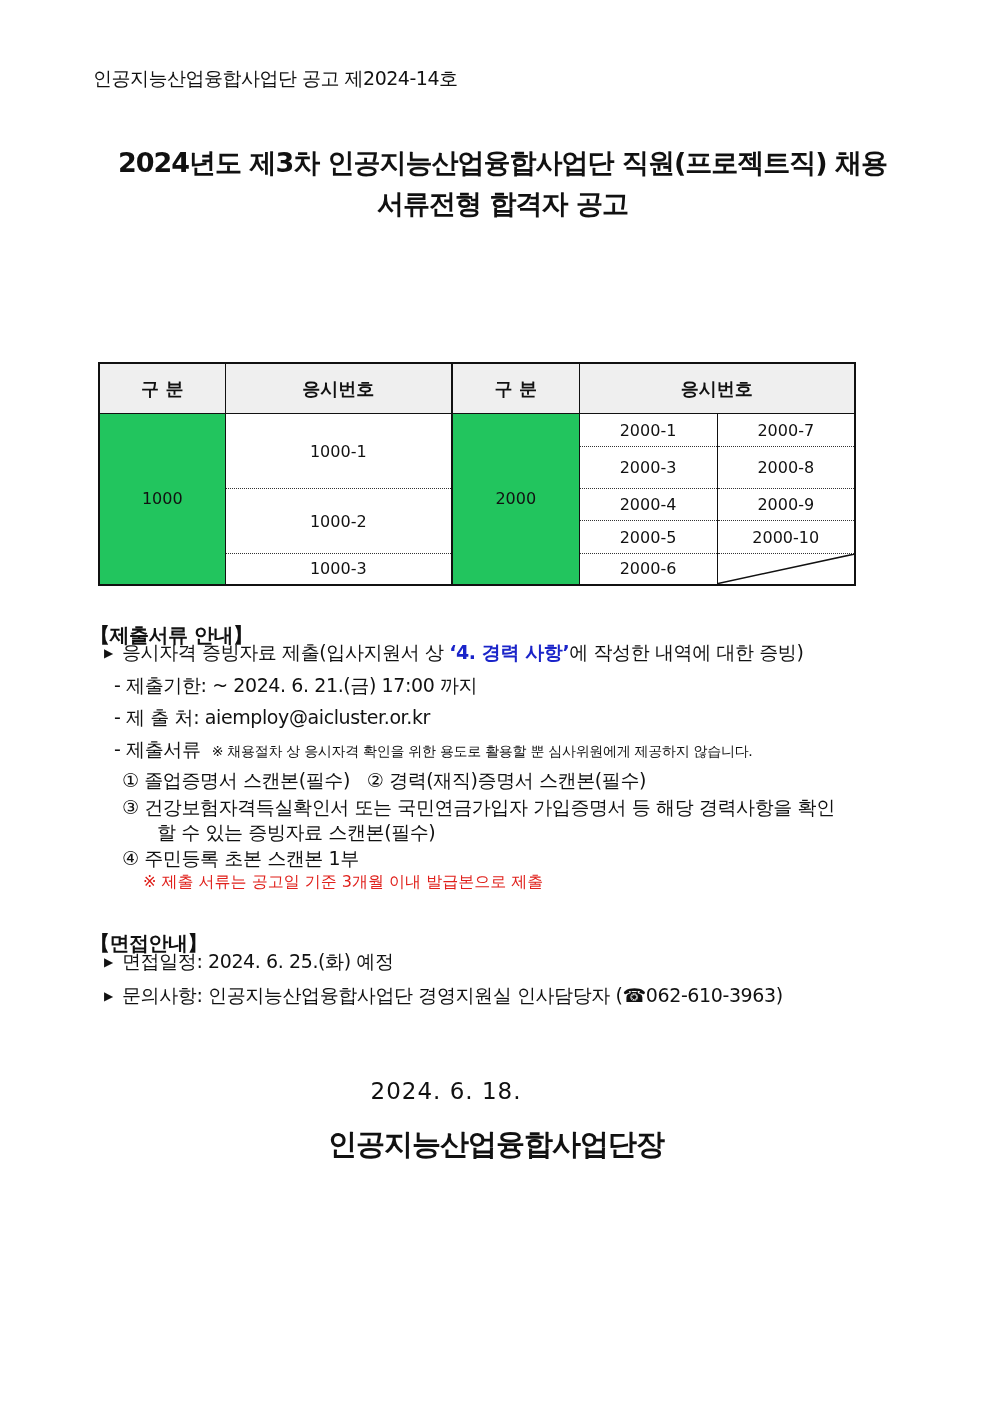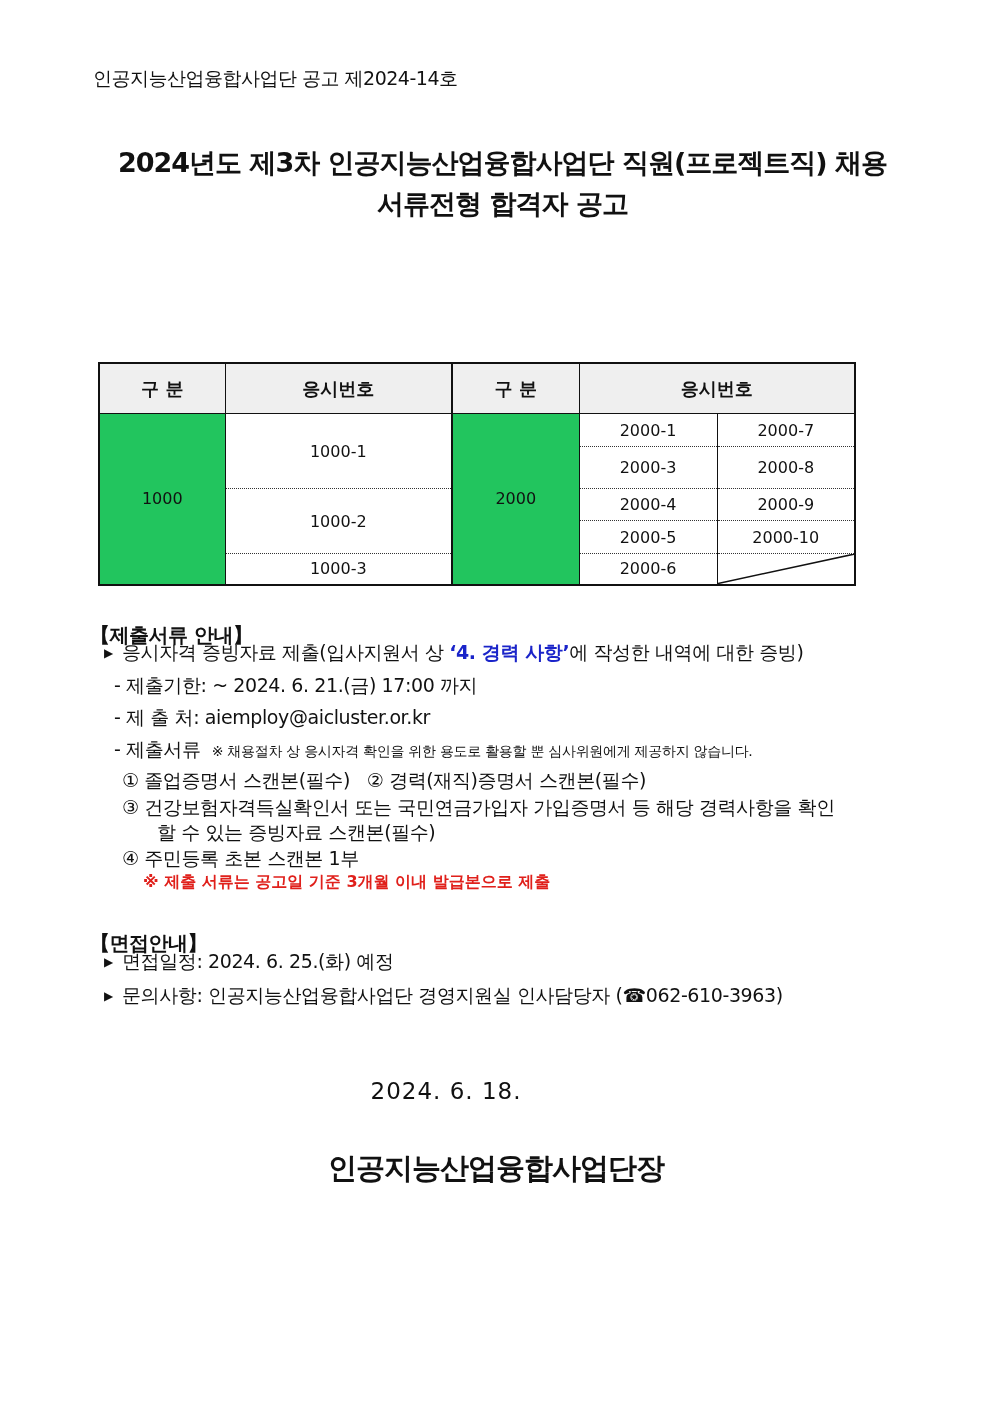--- a/index.html
+++ b/index.html
@@ -26,24 +26,24 @@
   td.cat { background: #22c55e; }
   td.dot-b { border-bottom: 1px dotted #333 !important; }
   td.dot-t { border-top: 1px dotted #333 !important; }
   td.diag { position: relative; }
   td.diag svg { position: absolute; left: 0; top: 0; width: 100%; height: 100%; }
 
   .sec { left: 90px; font-size: 20px; font-weight: bold; letter-spacing: -0.5px; margin-top: 16px; }
   .line { font-size: 19px; letter-spacing: -0.4px; white-space: nowrap; }
   .tri { font-size: 12px; display: inline-block; width: 18px; vertical-align: 2px; }
   .blue { color: #1a24c9; font-weight: bold; }
-  .red { color: #e0201b; font-weight: bold; font-size: 16px; }
+  .red { color: #e0201b; font-weight: normal; font-size: 16px; }
   .small { font-size: 14px; letter-spacing: -0.3px; }
   .date { left: 0; width: 892px; text-align: center; top: 1078px; font-size: 23px; letter-spacing: 1px; }
-  .sign { left: 0; width: 992px; text-align: center; top: 1125px; font-size: 29px; font-weight: bold; letter-spacing: -1px; margin-top: 24px; }
+  .sign { left: 0; width: 992px; text-align: center; top: 1125px; font-size: 29px; font-weight: bold; letter-spacing: -1px; }
 </style>
 </head>
 <body>
 
 <div class="abs notice-no">인공지능산업융합사업단 공고 제2024-14호</div>
 
 <div class="abs title l1">2024년도 제3차 인공지능산업융합사업단 직원(프로젝트직) 채용</div>
 <div class="abs title l2">서류전형 합격자 공고</div>
 
 <div class="abs intro">

